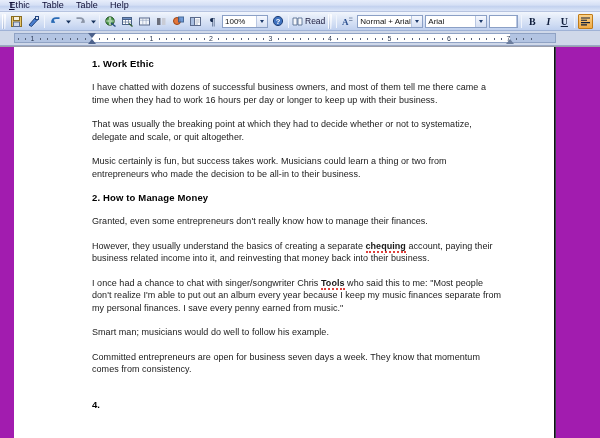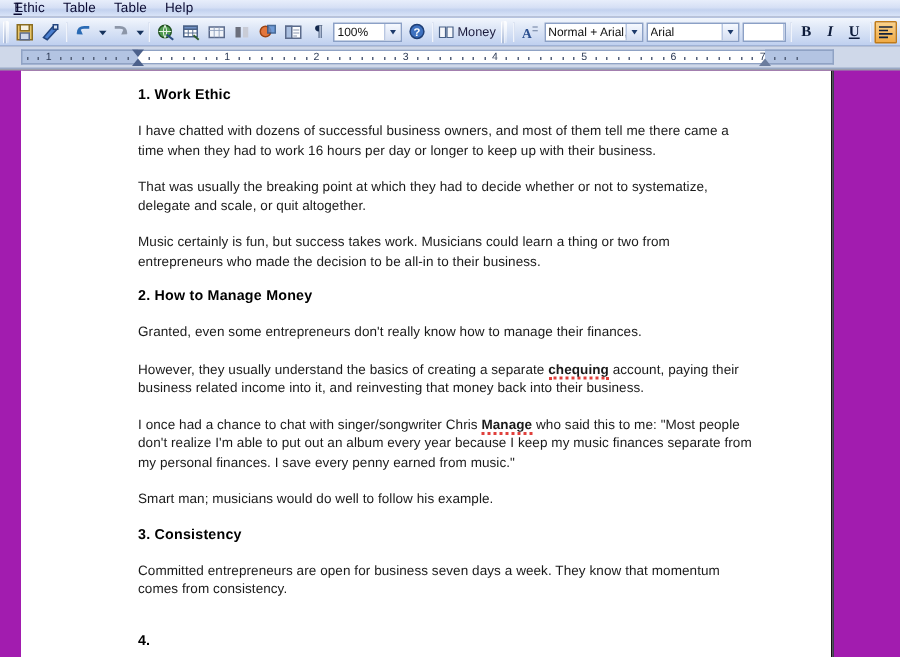--- a/index.html
+++ b/index.html
@@ -366,21 +366,21 @@
       </svg>
     </div>
 
     <div class="tb-sep"></div>
 
     <div class="tb-btn" style="width:11px;">
       <svg width="11" height="11" viewBox="0 0 11 11">
         <path d="M1 2 H5 V9 H1 Z M6 2 H10 V9 H6 Z" fill="#f5f7fb" stroke="#4a6288" stroke-width=".8"></path>
       </svg>
     </div>
-    <span class="tb-text">Money</span>
+    <span class="tb-text">Read</span>
 
     <div class="grip"></div>
     <div class="tb-sep"></div>
 
     <div class="tb-btn">
       <svg width="13" height="13" viewBox="0 0 13 13">
         <text x="1" y="10" font-size="9" fill="#2b4f8f" font-family="Liberation Serif, serif" font-weight="bold">A</text>
         <path d="M8 3 L11.5 3 M8 5.5 L11.5 5.5" stroke="#6b7d9e" stroke-width=".8"></path>
       </svg>
     </div>
@@ -511,23 +511,22 @@
   <div id="workspace">
     <div id="page">
       <div id="page-inner">
           <h2 class="hd">1. Work Ethic</h2>
           <p class="para">I have chatted with dozens of successful business owners, and most of them tell me there came a time when they had to work 16 hours per day or longer to keep up with their business.</p>
           <p class="para">That was usually the breaking point at which they had to decide whether or not to systematize, delegate and scale, or quit altogether.</p>
           <p class="para">Music certainly is fun, but success takes work. Musicians could learn a thing or two from entrepreneurs who made the decision to be all-in to their business.</p>
           <h2 class="hd">2. How to Manage Money</h2>
           <p class="para">Granted, even some entrepreneurs don't really know how to manage their finances.</p>
           <p class="para">However, they usually understand the basics of creating a separate <span class="misspell">chequing</span> account, paying their business related income into it, and reinvesting that money back into their business.</p>
-          <p class="para">I once had a chance to chat with singer/songwriter Chris <span class="misspell">Manage</span> who said this to me: "Most people don't realize I'm able to put out an album every year because I keep my music finances separate from my personal finances. I save every penny earned from music."</p>
+          <p class="para">I once had a chance to chat with singer/songwriter Chris <span class="misspell">Tools</span> who said this to me: "Most people don't realize I'm able to put out an album every year because I keep my music finances separate from my personal finances. I save every penny earned from music."</p>
           <p class="para">Smart man; musicians would do well to follow his example.</p>
-          <h2 class="hd">3. Consistency</h2>
           <p class="para">Committed entrepreneurs are open for business seven days a week. They know that momentum comes from consistency.</p>
           <div class="blank-line"></div>
           <p class="numonly">4.</p>
         </div>
     </div>
   </div>
 
 </div>
 
 </body></html>

